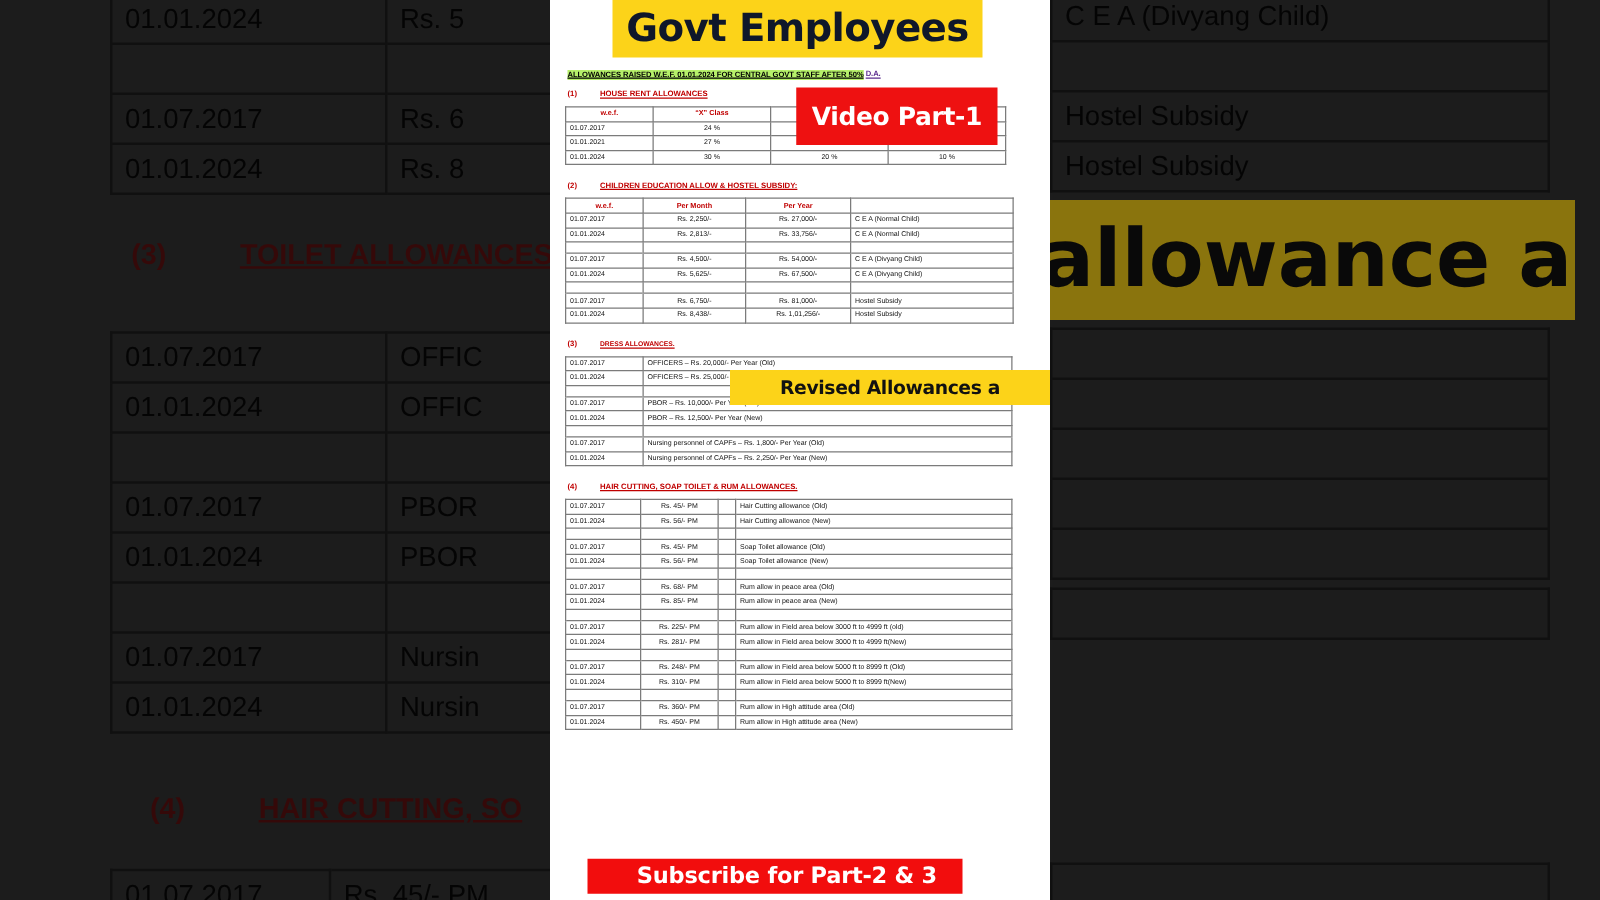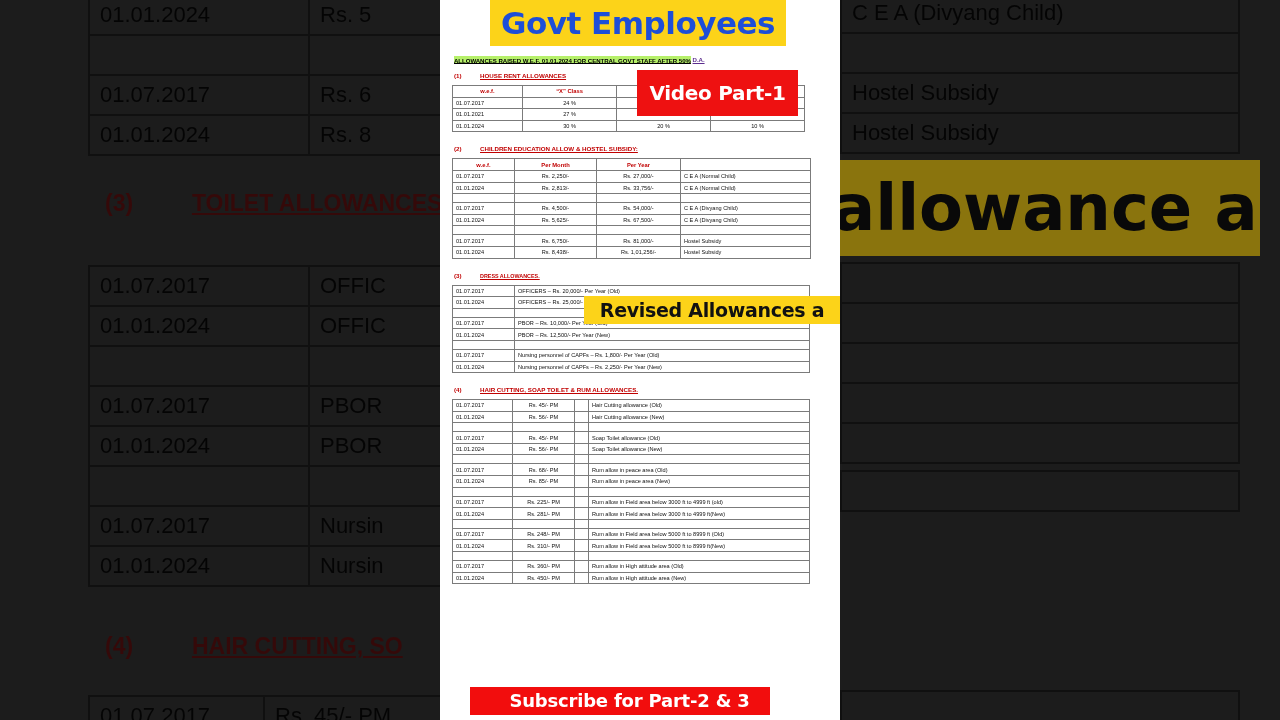--- a/index.html
+++ b/index.html
@@ -125,21 +125,21 @@
   #ov-title {
     left: 490px; top: 0px;
     width: 296px; height: 46px;
     background: #fcd319;
     display: flex; align-items: center; justify-content: center;
   }
   #ov-title span {
     font-family: "DejaVu Sans", sans-serif;
     font-size: 31px;
     font-weight: bold;
-    color: #1d4ed8;
+    color: #0f172a;
     letter-spacing: -0.5px;
     line-height: 1;
   }
 
   #ov-video {
     left: 637px; top: 70px;
     width: 161px; height: 46px;
     background: #ee1111;
     display: flex; align-items: center; justify-content: center;
   }
@@ -153,21 +153,21 @@
   }
 
   #ov-revised {
     left: 584px; top: 296px;
     width: 256px; height: 28px;
     background: #fcd319;
     display: flex; align-items: center; justify-content: center;
   }
   #ov-revised span {
     font-family: "DejaVu Sans", sans-serif;
-    font-size: 19px;
+    font-size: 15px;
     font-weight: bold;
     color: #111111;
     letter-spacing: -0.3px;
     line-height: 1;
   }
 
   #ov-sub {
     left: 470px; top: 687px;
     width: 300px; height: 28px;
     background: #f20d0d;
@@ -294,21 +294,21 @@
             <td>01.07.2017</td>
             <td>Nursin</td>
           </tr>
       <tr>
             <td>01.01.2024</td>
             <td>Nursin</td>
           </tr>
     </tbody>
       </table>
 
-    <div class="bigsec" style="left:105px; top:633px;">
+    <div class="bigsec" style="left:120px; top:633px;">
       <span>(4)</span>
       <span style="display:inline-block;width:46px"></span>
       <u>HAIR CUTTING, SO</u>
     </div>
 
     <table class="bigtbl" style="left:88px; top:695px; width:520px;">
       <tbody>
           <tr>
             <td style="width:175px">01.07.2017</td>
             <td>Rs. 45/- PM</td>

